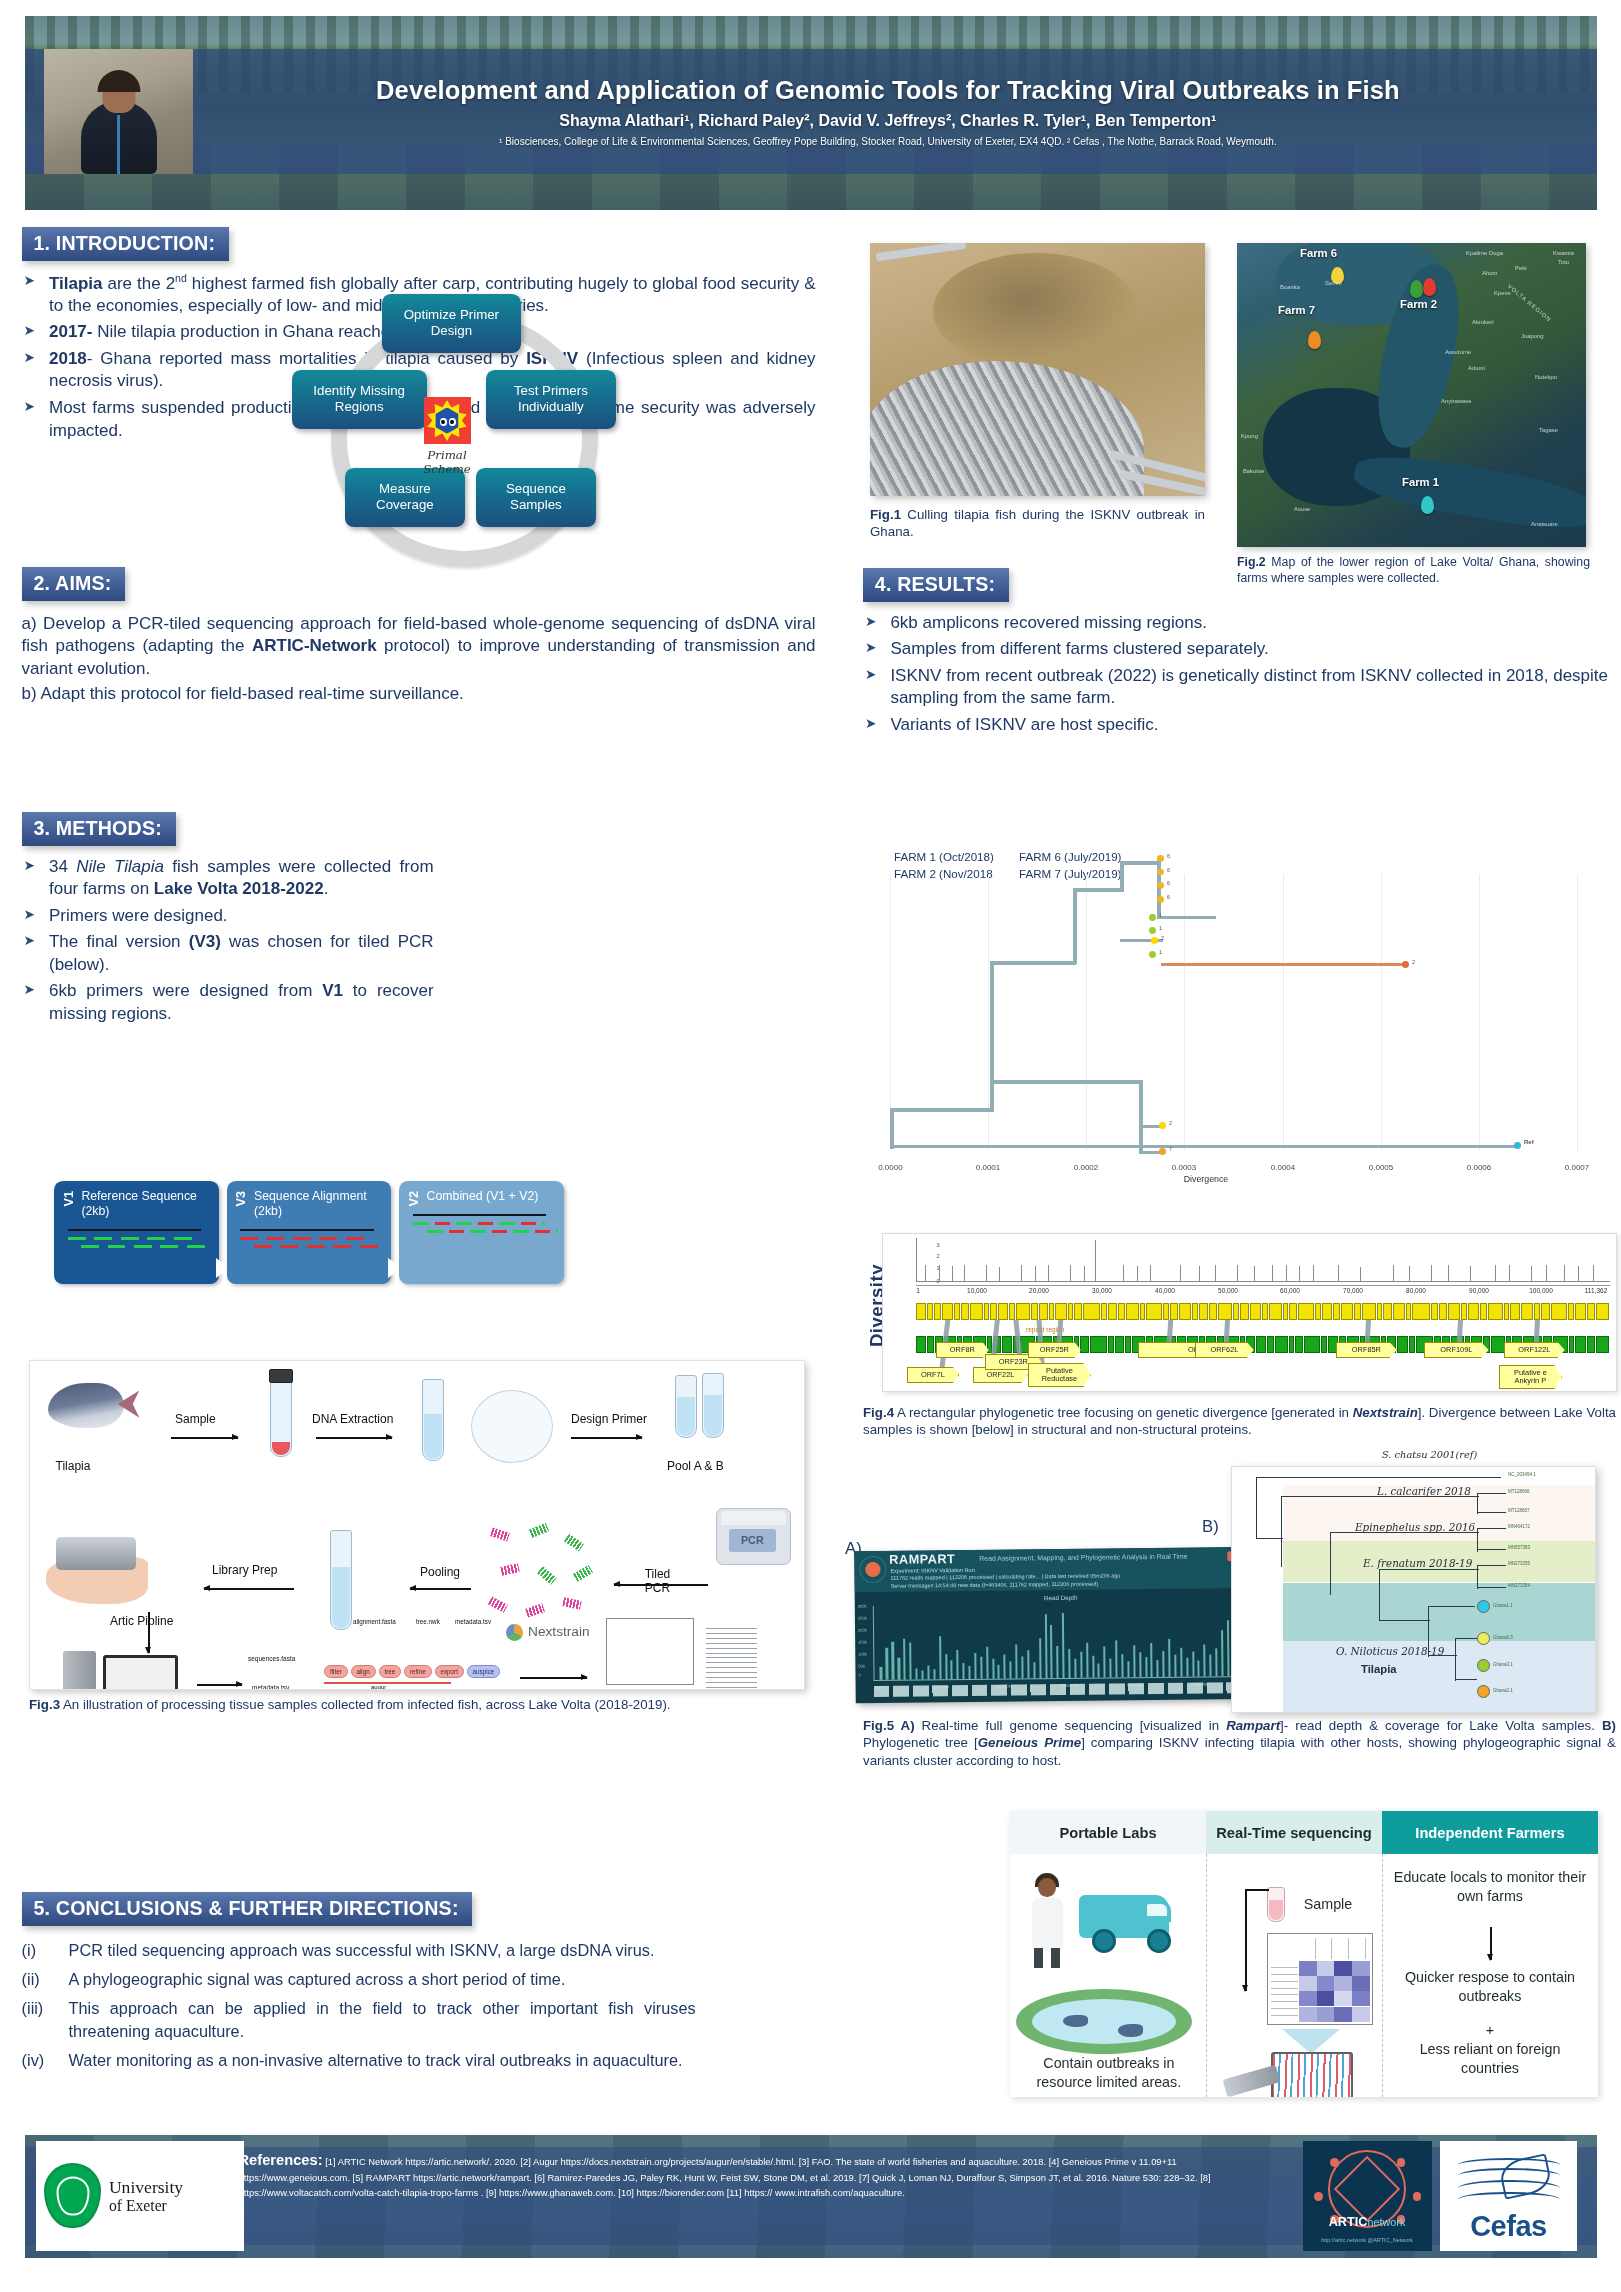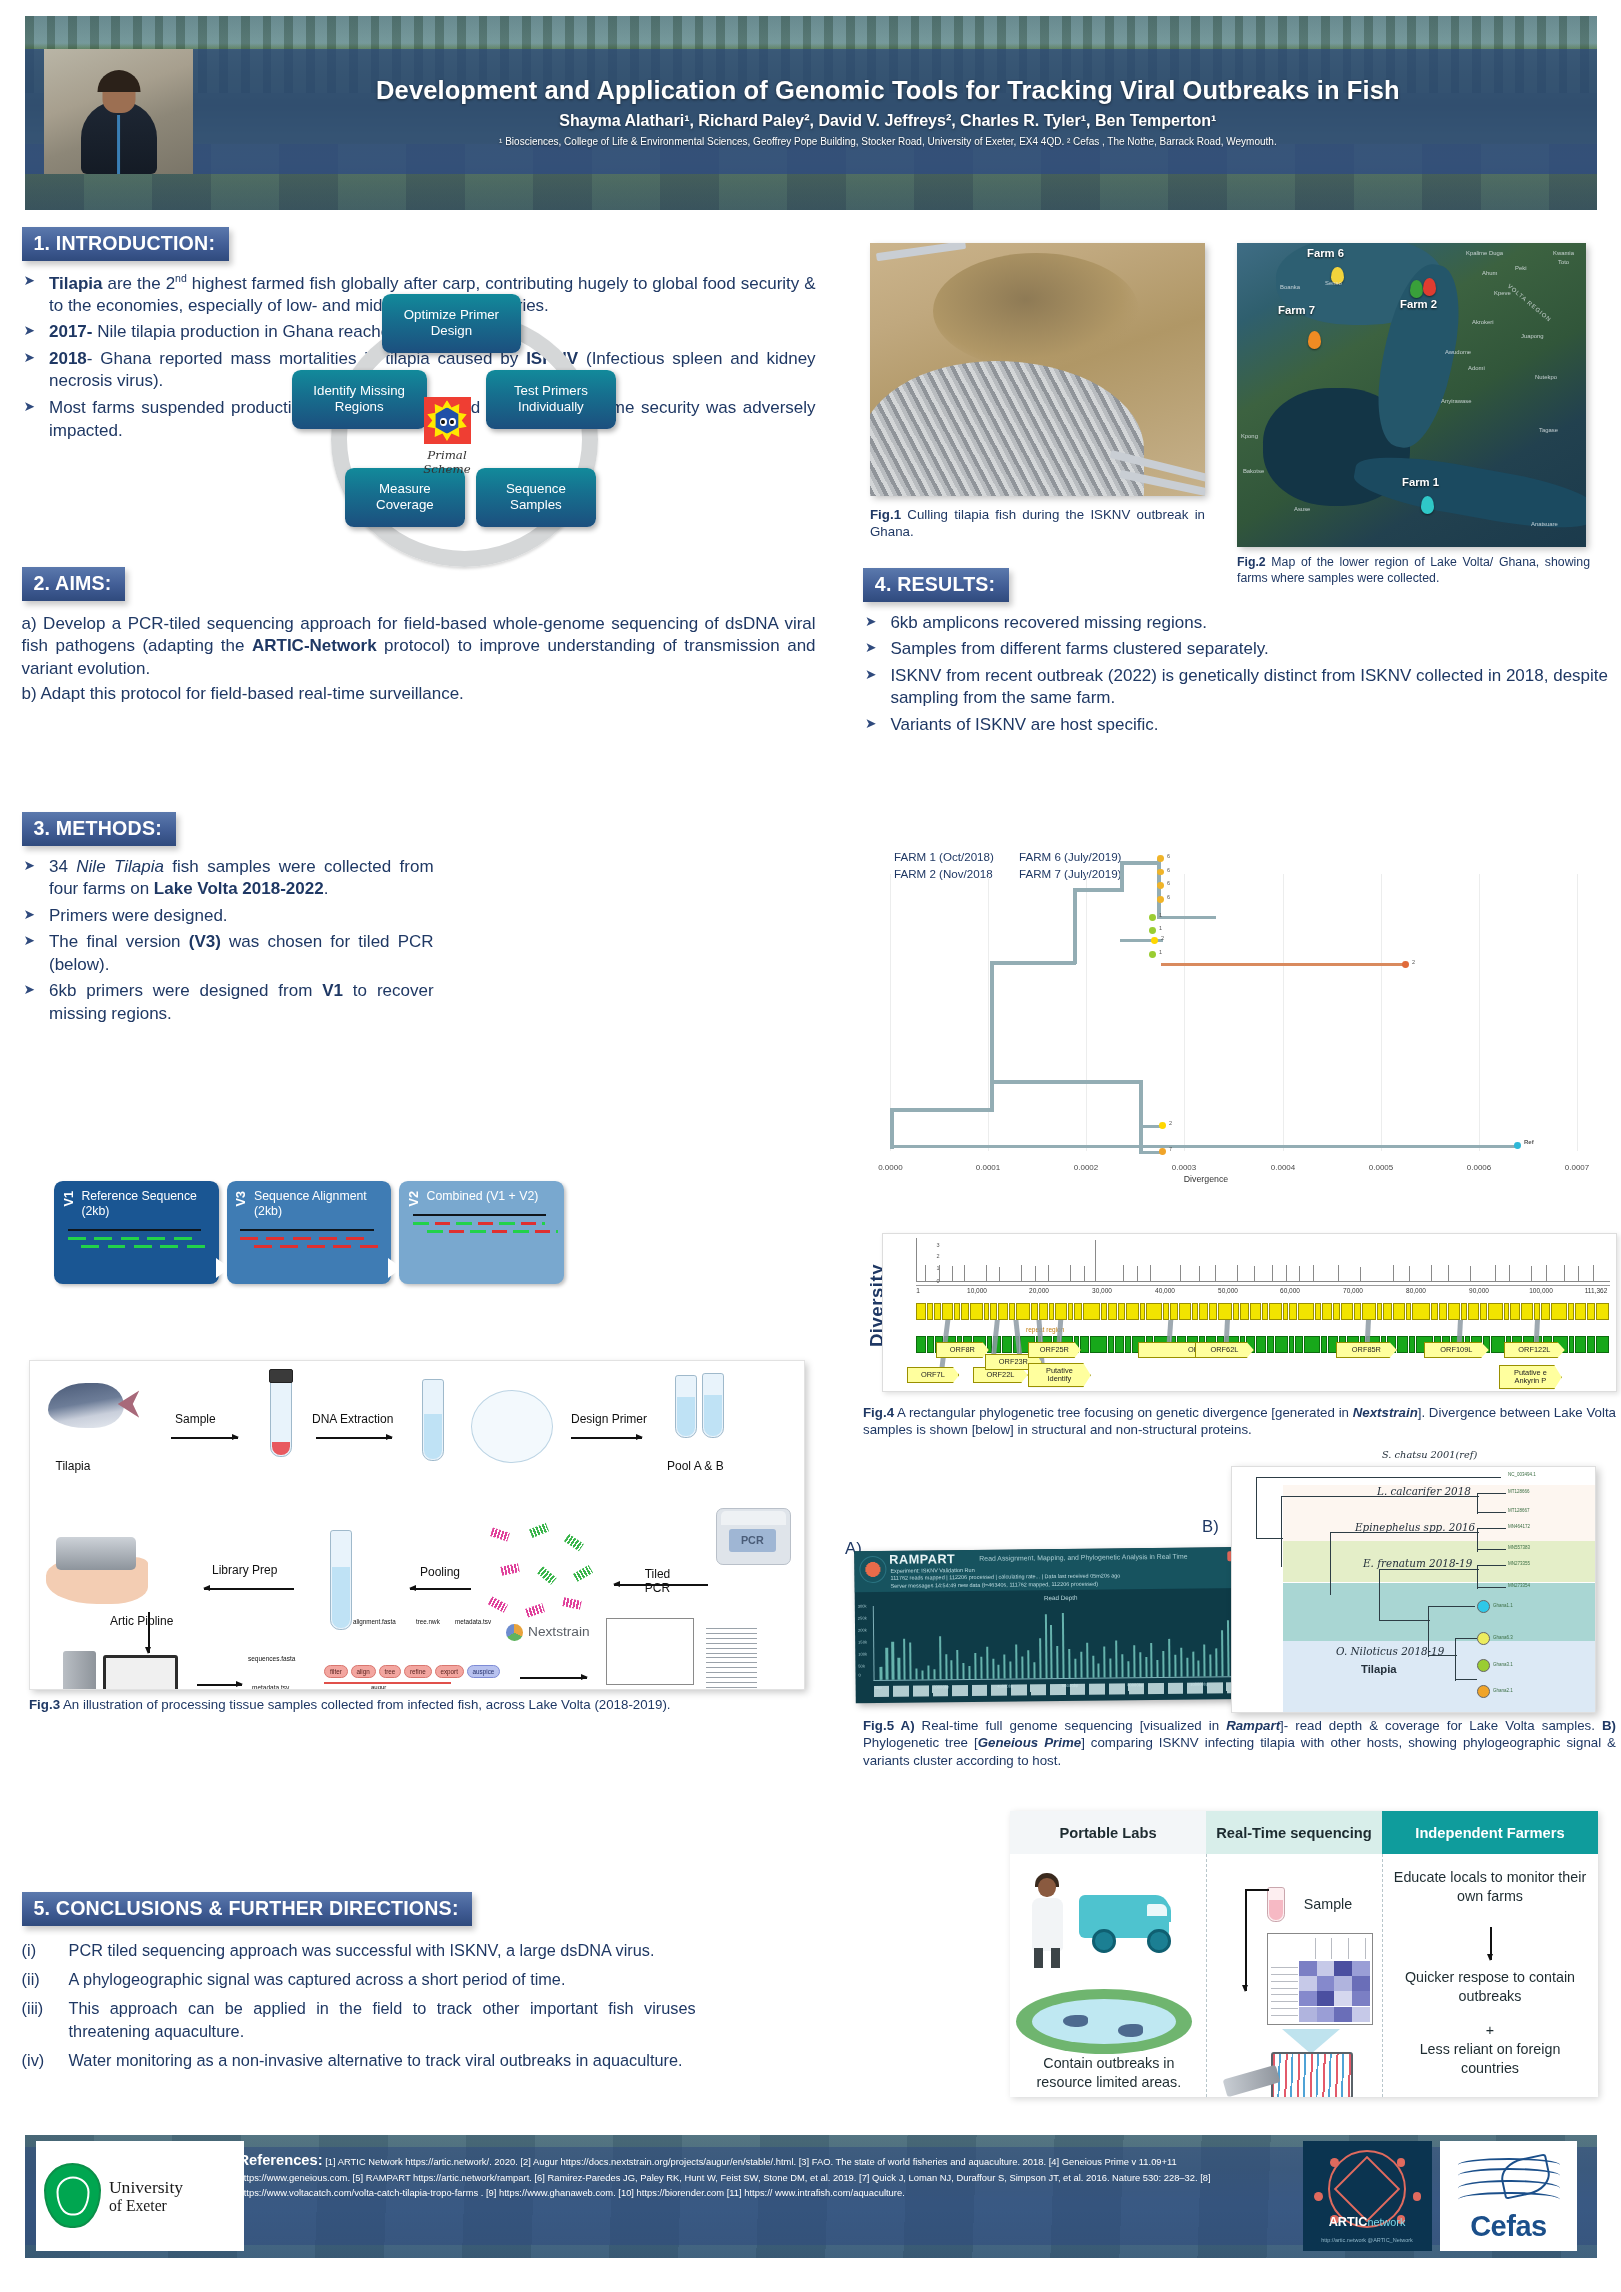--- a/index.html
+++ b/index.html
@@ -503,21 +503,21 @@
 <div class="fig2">
   <div class="water" style="left:39px;top:-5.9px;width:167px;height:88px;background:#2d5f72;"></div>
   <div class="water" style="left:25.5px;top:145px;width:147px;height:118px;background:#133546;"></div>
   <div class="water" style="left:116px;top:225px;width:245px;height:49px;background:#1b4a60;transform:rotate(10deg);border-radius:40%;"></div>
   <div class="water" style="left:147px;top:19.6px;width:69px;height:186px;background:#24566a;transform:rotate(12deg);border-radius:46%;"></div>
   <div class="pin" style="left:94px;top:23.5px;background:#f2d33c;"></div>
   <div class="pin" style="left:173px;top:37px;background:#39a03a;"></div>
   <div class="pin" style="left:186px;top:35px;background:#e03c30;"></div>
   <div class="pin" style="left:71px;top:88px;background:#ef8b23;"></div>
   <div class="pin" style="left:184px;top:253px;background:#2fc8c8;"></div>
-  <div class="flab" style="left:70px;top:3.9px;">Farm 6</div>
+  <div class="flab" style="left:63px;top:3.9px;">Farm 6</div>
   <div class="flab" style="left:163px;top:55px;">Farm 2</div>
   <div class="flab" style="left:41px;top:61px;">Farm 7</div>
   <div class="flab" style="left:165px;top:233px;">Farm 1</div>
   <div class="place" style="left:229px;top:6.9px;">Kpalime Duga</div>
   <div class="place" style="left:316px;top:6.9px;">Kwamia</div>
   <div class="place" style="left:321px;top:15.7px;">Toto</div>
   <div class="place" style="left:245px;top:27.4px;">Ahum</div>
   <div class="place" style="left:278px;top:21.6px;">Peki</div>
   <div class="place" style="left:257px;top:47px;">Kpeve</div>
   <div class="place" style="left:231px;top:122px;">Adomi</div>
@@ -826,21 +826,21 @@
   <div class="leader" style="left:284px;top:86px;width:4.9px;height:37px;transform:skewX(-4deg);"></div>
   <div class="leader" style="left:341px;top:86px;width:4.9px;height:37px;transform:skewX(-3deg);"></div>
   <div class="leader" style="left:482px;top:86px;width:4.9px;height:37px;transform:skewX(-3deg);"></div>
   <div class="leader" style="left:574px;top:86px;width:4.9px;height:37px;transform:skewX(-3deg);"></div>
   <div class="leader" style="left:651px;top:86px;width:4.9px;height:37px;transform:skewX(-3deg);"></div>
   <div class="orfcallout" style="left:23.5px;top:133px;width:41px;">ORF7L</div>
   <div class="orfcallout" style="left:53px;top:108px;width:41px;">ORF8R</div>
   <div class="orfcallout" style="left:90px;top:133px;width:43px;">ORF22L</div>
   <div class="orfcallout" style="left:102px;top:120px;width:45px;">ORF23R</div>
   <div class="orfcallout" style="left:145px;top:108px;width:41px;">ORF25R</div>
-  <div class="orfcallout" style="left:145px;top:129px;width:51px;">Putative Identify</div>
+  <div class="orfcallout" style="left:145px;top:129px;width:51px;">Putative Reductase</div>
   <div class="orfcallout" style="left:255px;top:108px;width:47px;padding-left:40px;">ORF49R</div>
   <div class="orfcallout" style="left:312px;top:108px;width:47px;">ORF62L</div>
   <div class="orfcallout" style="left:453px;top:108px;width:49px;">ORF85R</div>
   <div class="orfcallout" style="left:541px;top:108px;width:53px;">ORF109L</div>
   <div class="orfcallout" style="left:621px;top:108px;width:49px;">ORF122L</div>
   <div class="orfcallout" style="left:616px;top:131px;width:51px;">Putative e Ankyrin P</div>
 </div>
 
 <div class="fig4cap caption">
   <span class="b">Fig.4</span><span> A rectangular phylogenetic tree focusing on genetic  divergence [generated in </span><b><i>Nextstrain</i></b><span>]. Divergence between Lake Volta samples is shown [below] in structural and non-structural proteins.</span>

